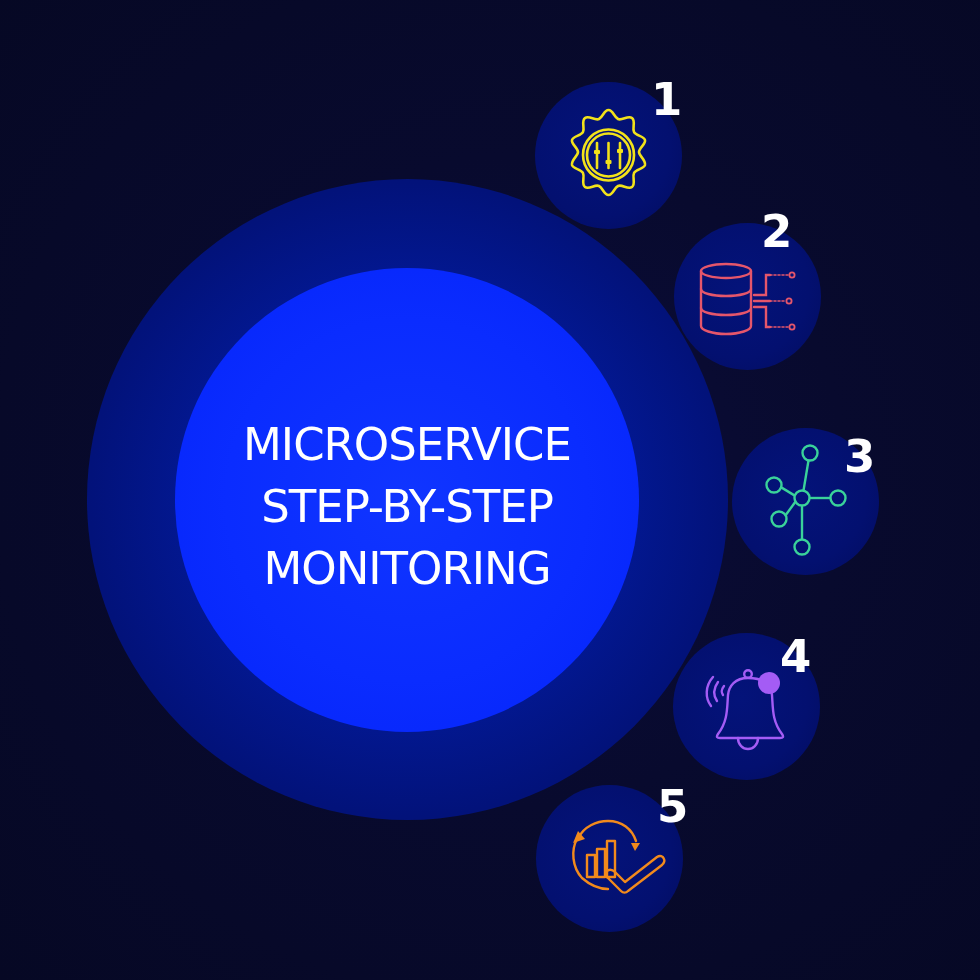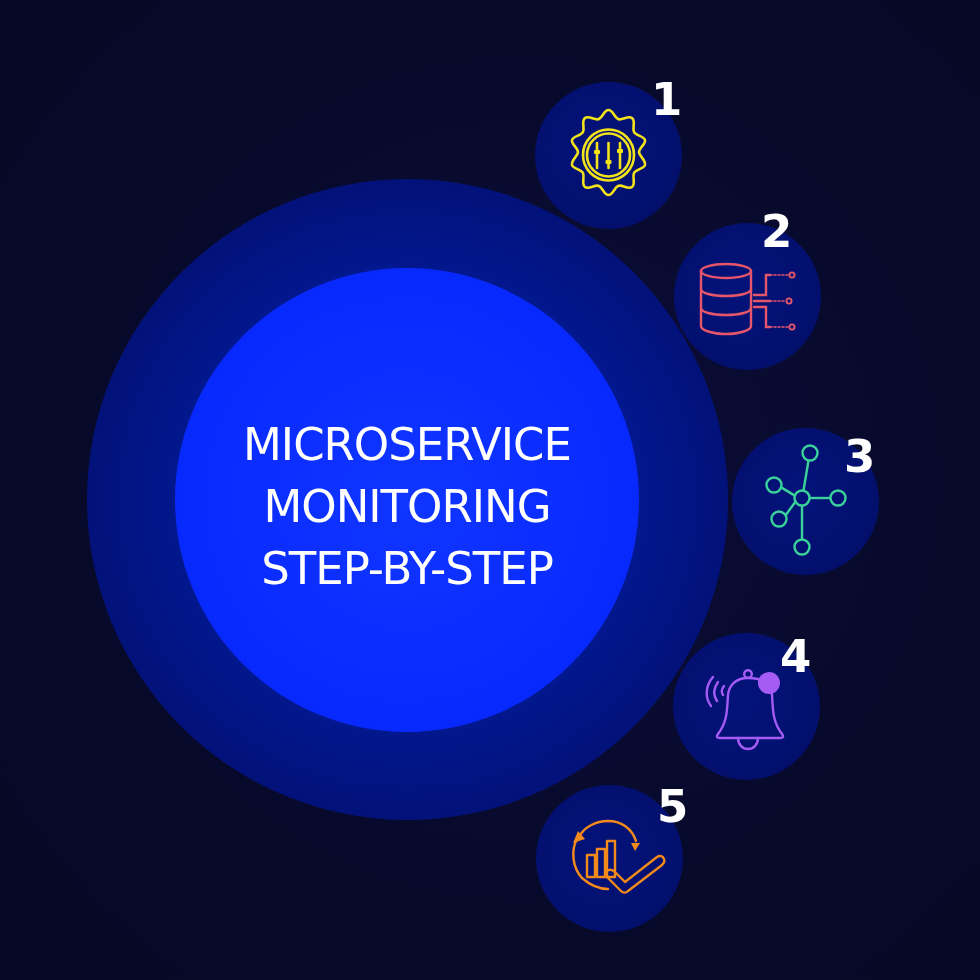--- a/index.html
+++ b/index.html
@@ -40,22 +40,22 @@
 </style>
 </head>
 <body>
 
 <div class="stage">
 
   <div class="outer-circle"></div>
   <div class="inner-circle">
     <div class="title">
       <span>MICROSERVICE</span>
+      <span>STEP-BY-STEP</span>
       <span>MONITORING</span>
-      <span>STEP-BY-STEP</span>
     </div>
   </div>
 
   <div class="step" style="left:535px; top:82px;">
     <svg viewBox="0 0 147 147">
       <g fill="none" stroke="#f2e21a" stroke-width="2.6" stroke-linejoin="round" stroke-linecap="round">
         <path d="M73.5 28
           C78 28 79 35 83 37 C87 39 93 33 97 36 C101 39 97 46 99 50 C101 54 109 54 110 58
           C111 62 104 66 104 70 C104 74 111 78 110 83 C109 87 101 87 99 91 C97 95 101 102 97 105
           C93 108 87 102 83 104 C79 106 78 113 73.5 113 C69 113 68 106 64 104 C60 102 54 108 50 105

